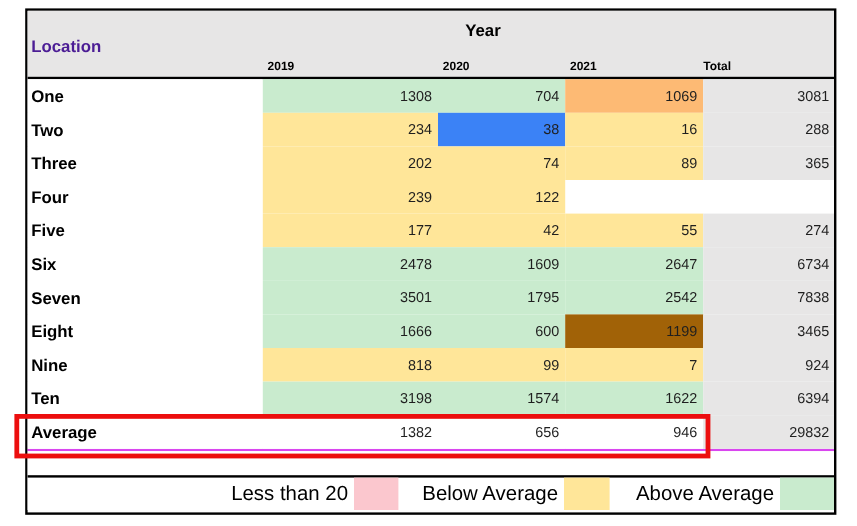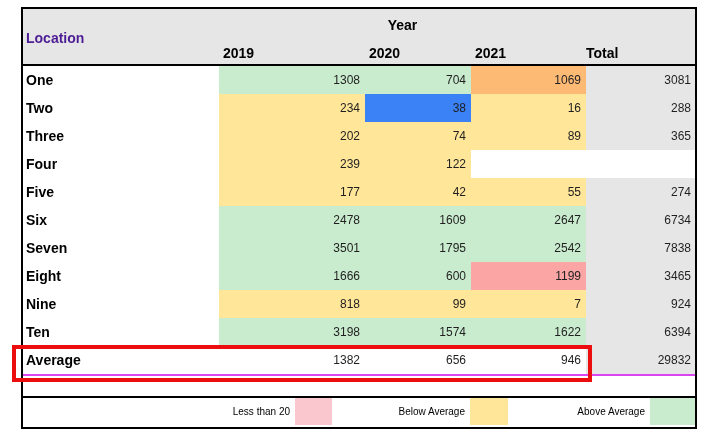--- a/index.html
+++ b/index.html
@@ -37,21 +37,21 @@
   .hdr-year {
     grid-column: 2 / 5; grid-row: 1;
     display: flex; align-items: flex-end; justify-content: center;
     font-size: 14px; font-weight: bold; color: #000;
     padding-bottom: 1px;
   }
   .hdr-col {
     grid-row: 2;
     display: flex; align-items: flex-end;
     padding-left: 4px; padding-bottom: 5px;
-    font-size: 14px; font-weight: bold; color: #000;
+    font-size: 10px; font-weight: bold; color: #000;
   }
   .hdr-col.c2019 { grid-column: 2; }
   .hdr-col.c2020 { grid-column: 3; }
   .hdr-col.c2021 { grid-column: 4; }
   .hdr-col.ctotal { grid-column: 5; padding-left: 0; }
   
   .row {
     display: grid;
     grid-template-columns: 196px 146px 106px 115px 1fr;
     height: 28px;
@@ -91,21 +91,21 @@
     height: 29px;
     border-top: 2px solid #000;
     background: #fff;
   }
   .legend-item {
     position: absolute; top: 0;
     height: 100%;
     display: flex; align-items: center;
   }
   .legend-item .lg-label {
-    font-size: 10px; color: #000;
+    font-size: 17px; color: #000;
     margin-right: 5px;
     white-space: nowrap;
   }
   .legend-item .lg-swatch { height: 27px; }
   .legend-item.l0 { right: 363px; }
   .legend-item.l0 .lg-swatch { width: 37px; }
   .legend-item.l1 { right: 187px; }
   .legend-item.l1 .lg-swatch { width: 38px; }
   .legend-item.l2 { right: 0; }
   .legend-item.l2 .lg-swatch { width: 45px; }
@@ -170,21 +170,21 @@
           <div class="cell-name">Seven</div>
           <div class="cell-val" style="background: rgb(201, 235, 206);">3501</div>
           <div class="cell-val" style="background: rgb(201, 235, 206);">1795</div>
           <div class="cell-val" style="background: rgb(201, 235, 206);">2542</div>
           <div class="cell-total">7838</div>
         </div>
         <div class="row">
           <div class="cell-name">Eight</div>
           <div class="cell-val" style="background: rgb(201, 235, 206);">1666</div>
           <div class="cell-val" style="background: rgb(201, 235, 206);">600</div>
-          <div class="cell-val" style="background: #fca5a5;">1199</div>
+          <div class="cell-val" style="background: #a16207;">1199</div>
           <div class="cell-total">3465</div>
         </div>
         <div class="row">
           <div class="cell-name">Nine</div>
           <div class="cell-val" style="background: rgb(255, 230, 153);">818</div>
           <div class="cell-val" style="background: rgb(255, 230, 153);">99</div>
           <div class="cell-val" style="background: rgb(255, 230, 153);">7</div>
           <div class="cell-total">924</div>
         </div>
         <div class="row">

